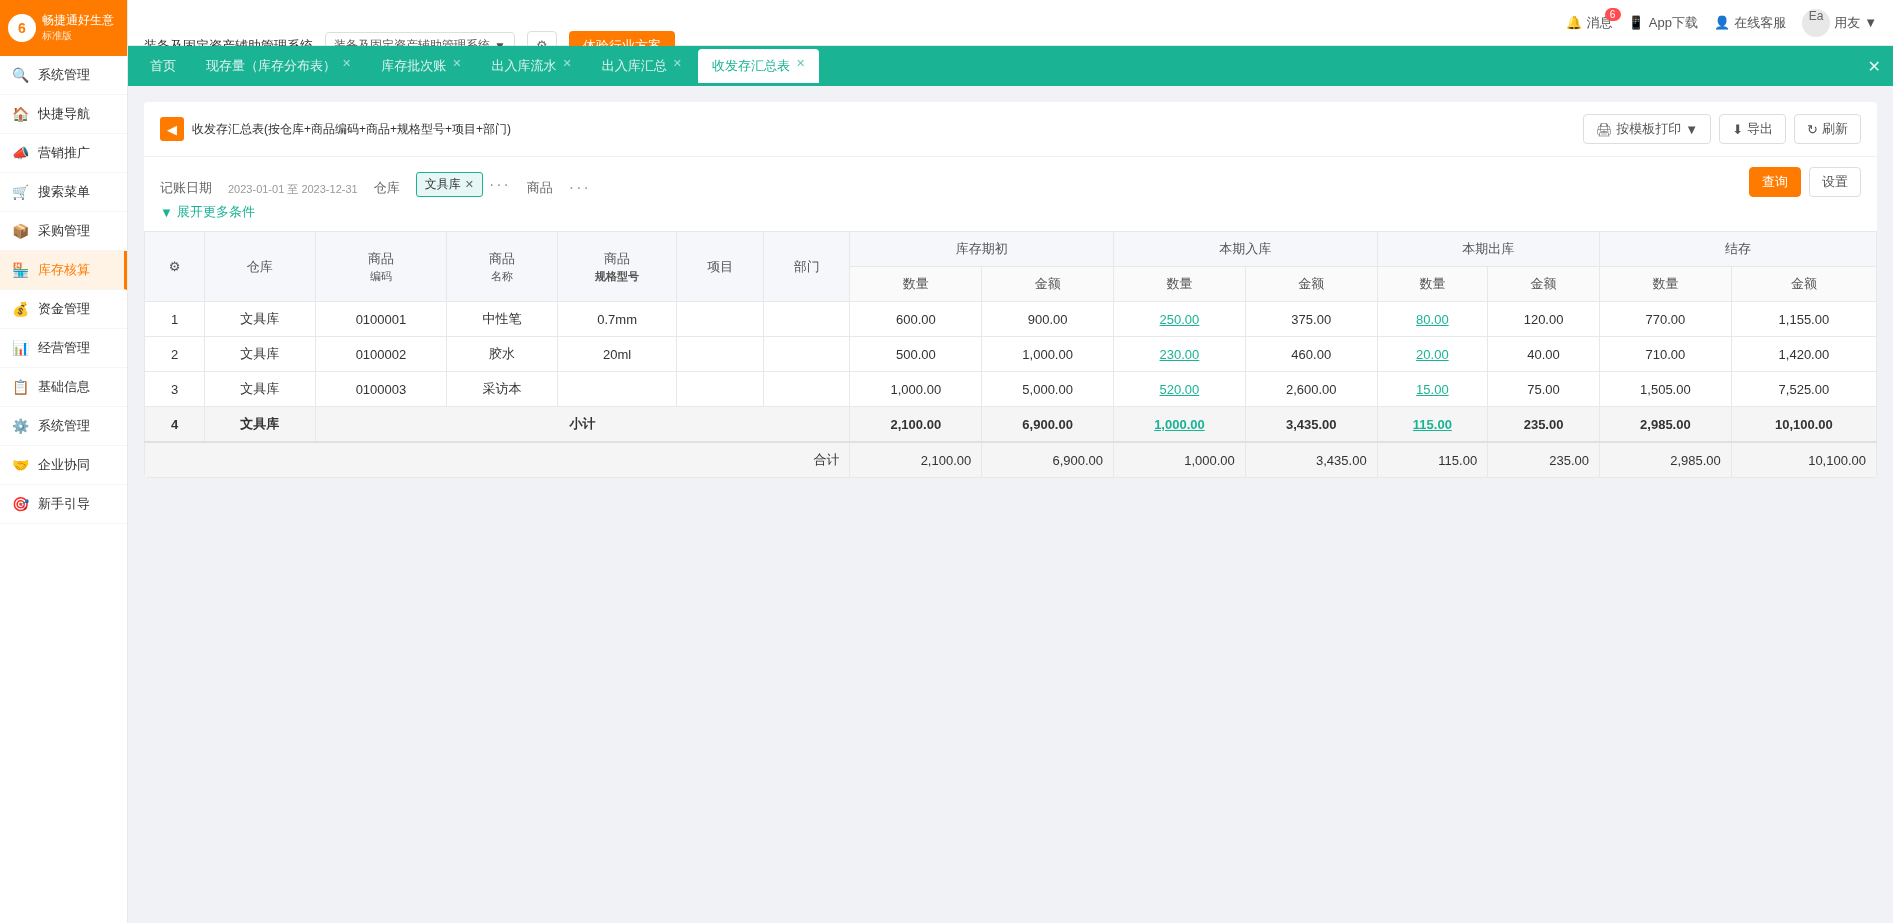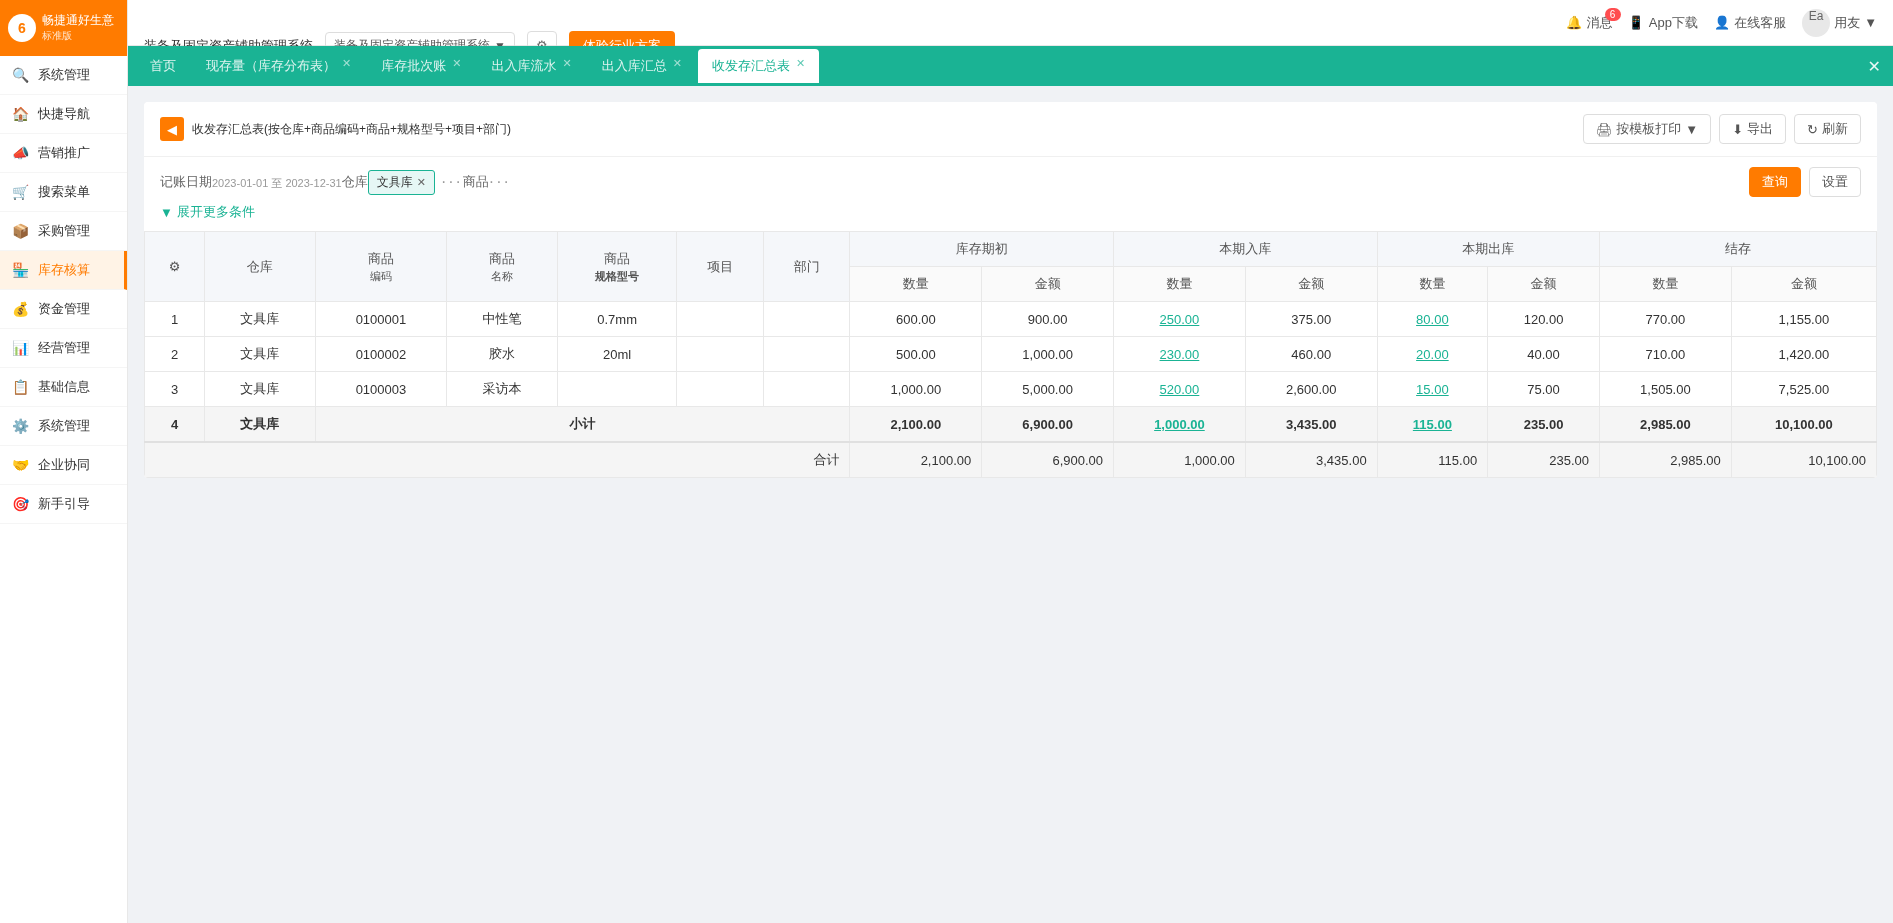--- a/index.html
+++ b/index.html
@@ -43,21 +43,21 @@
 
     
     .page-header { background: #fff; padding: 12px 16px; border-radius: 4px 4px 0 0; margin-bottom: 0; display: flex; align-items: center; justify-content: space-between; }
     .page-title { font-size: 12px; color: #333; font-weight: 500; }
     .page-actions { display: flex; align-items: center; gap: 8px; }
     .action-btn { display: flex; align-items: center; gap: 4px; padding: 5px 12px; border: 1px solid #ddd; border-radius: 4px; cursor: pointer; font-size: 13px; color: #555; background: #fff; }
     .action-btn-primary { background: #ff7b00; color: #fff; border-color: #ff7b00; }
 
     
     .filter-section { background: #fff; padding: 10px 16px; border-top: 1px solid #f0f0f0; }
-    .filter-row { display: flex; align-items: center; flex-wrap: wrap; }
+    .filter-row { display: flex; align-items: flex-end; gap: 16px; flex-wrap: wrap; }
     .filter-label { color: #666; font-size: 13px; flex-shrink: 0; }
     .date-shortcuts { display: flex; align-items: center; gap: 6px; }
     .date-btn { padding: 3px 8px; border-radius: 3px; cursor: pointer; font-size: 12px; color: #555; border: 1px solid transparent; }
     .date-btn.active { background: #ff7b00; color: #fff; border-color: #ff7b00; }
     .date-range-text { font-size: 11px; color: #999; margin-top: 2px; }
     .filter-tag-group { display: flex; align-items: center; gap: 6px; }
     .filter-tag { background: #e6f7f5; border: 1px solid #1ab394; border-radius: 3px; padding: 3px 8px; font-size: 12px; color: #333; display: flex; align-items: center; gap: 4px; }
     .filter-tag-close { cursor: pointer; color: #666; font-size: 11px; }
     .filter-more { color: #999; cursor: pointer; font-size: 16px; letter-spacing: 2px; }
     .expand-conditions { display: flex; align-items: center; gap: 4px; color: #1ab394; cursor: pointer; font-size: 13px; margin: 6px 0 0 0; }

